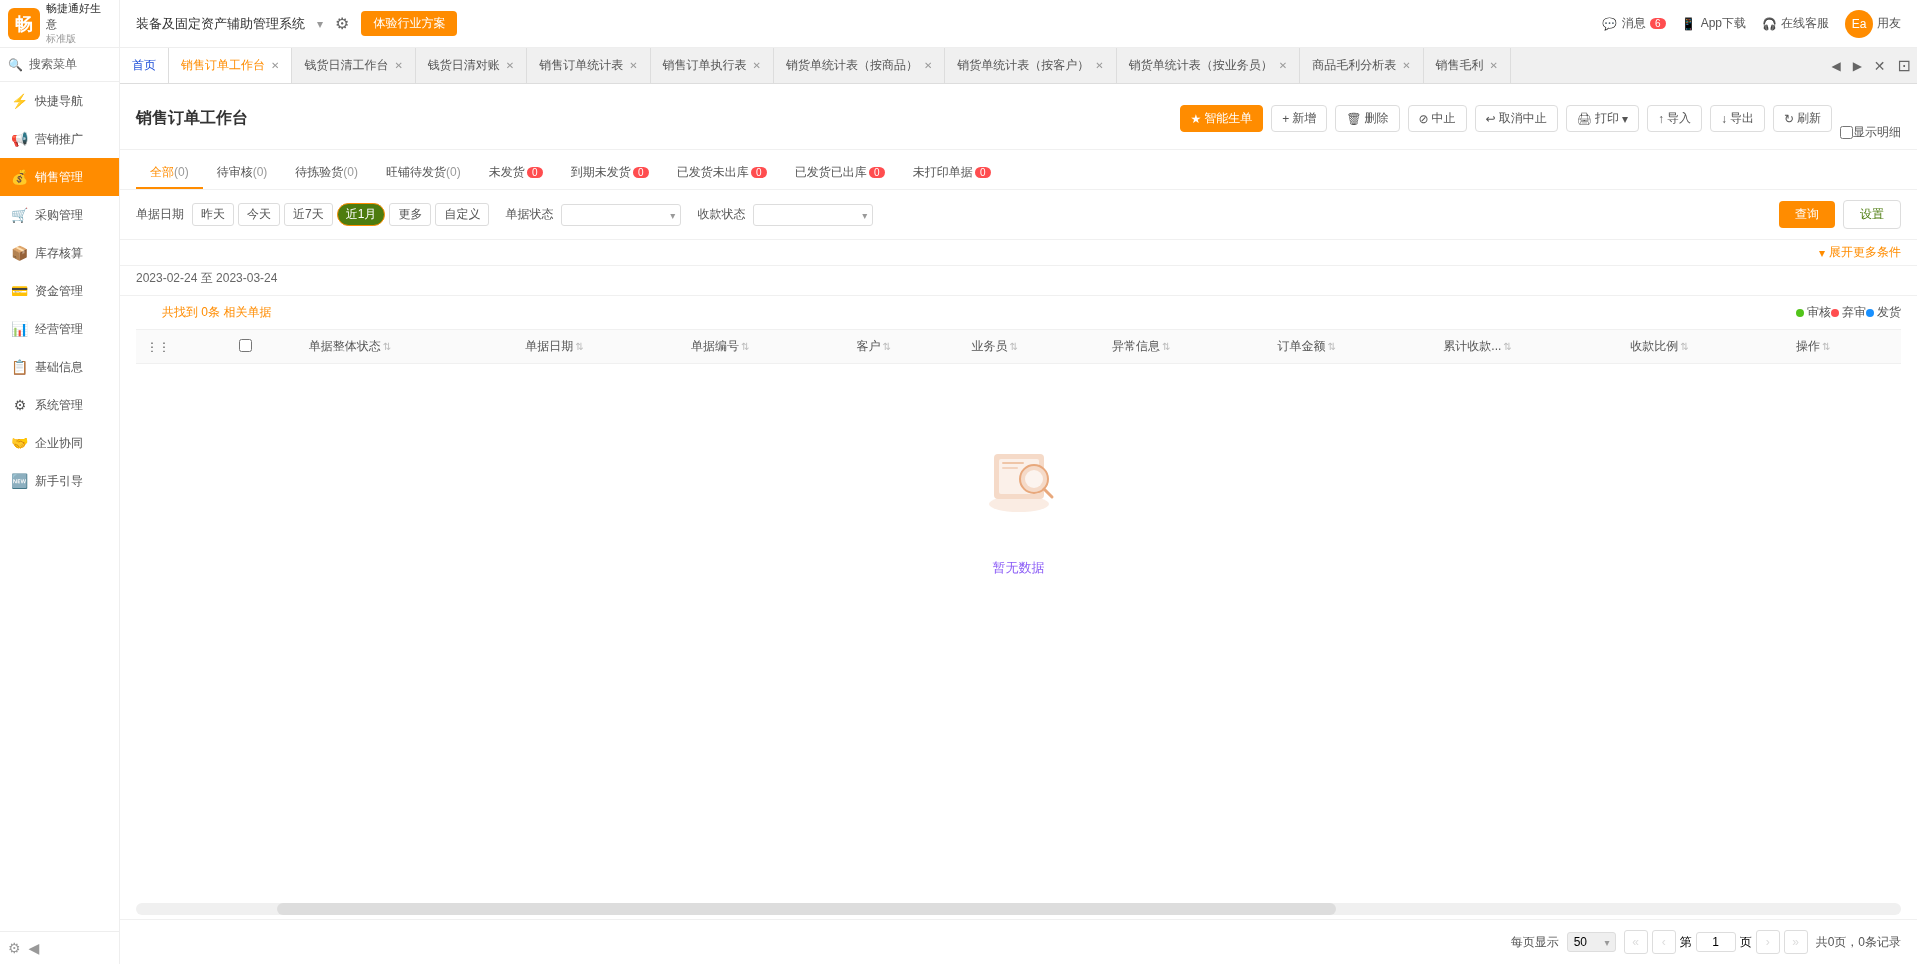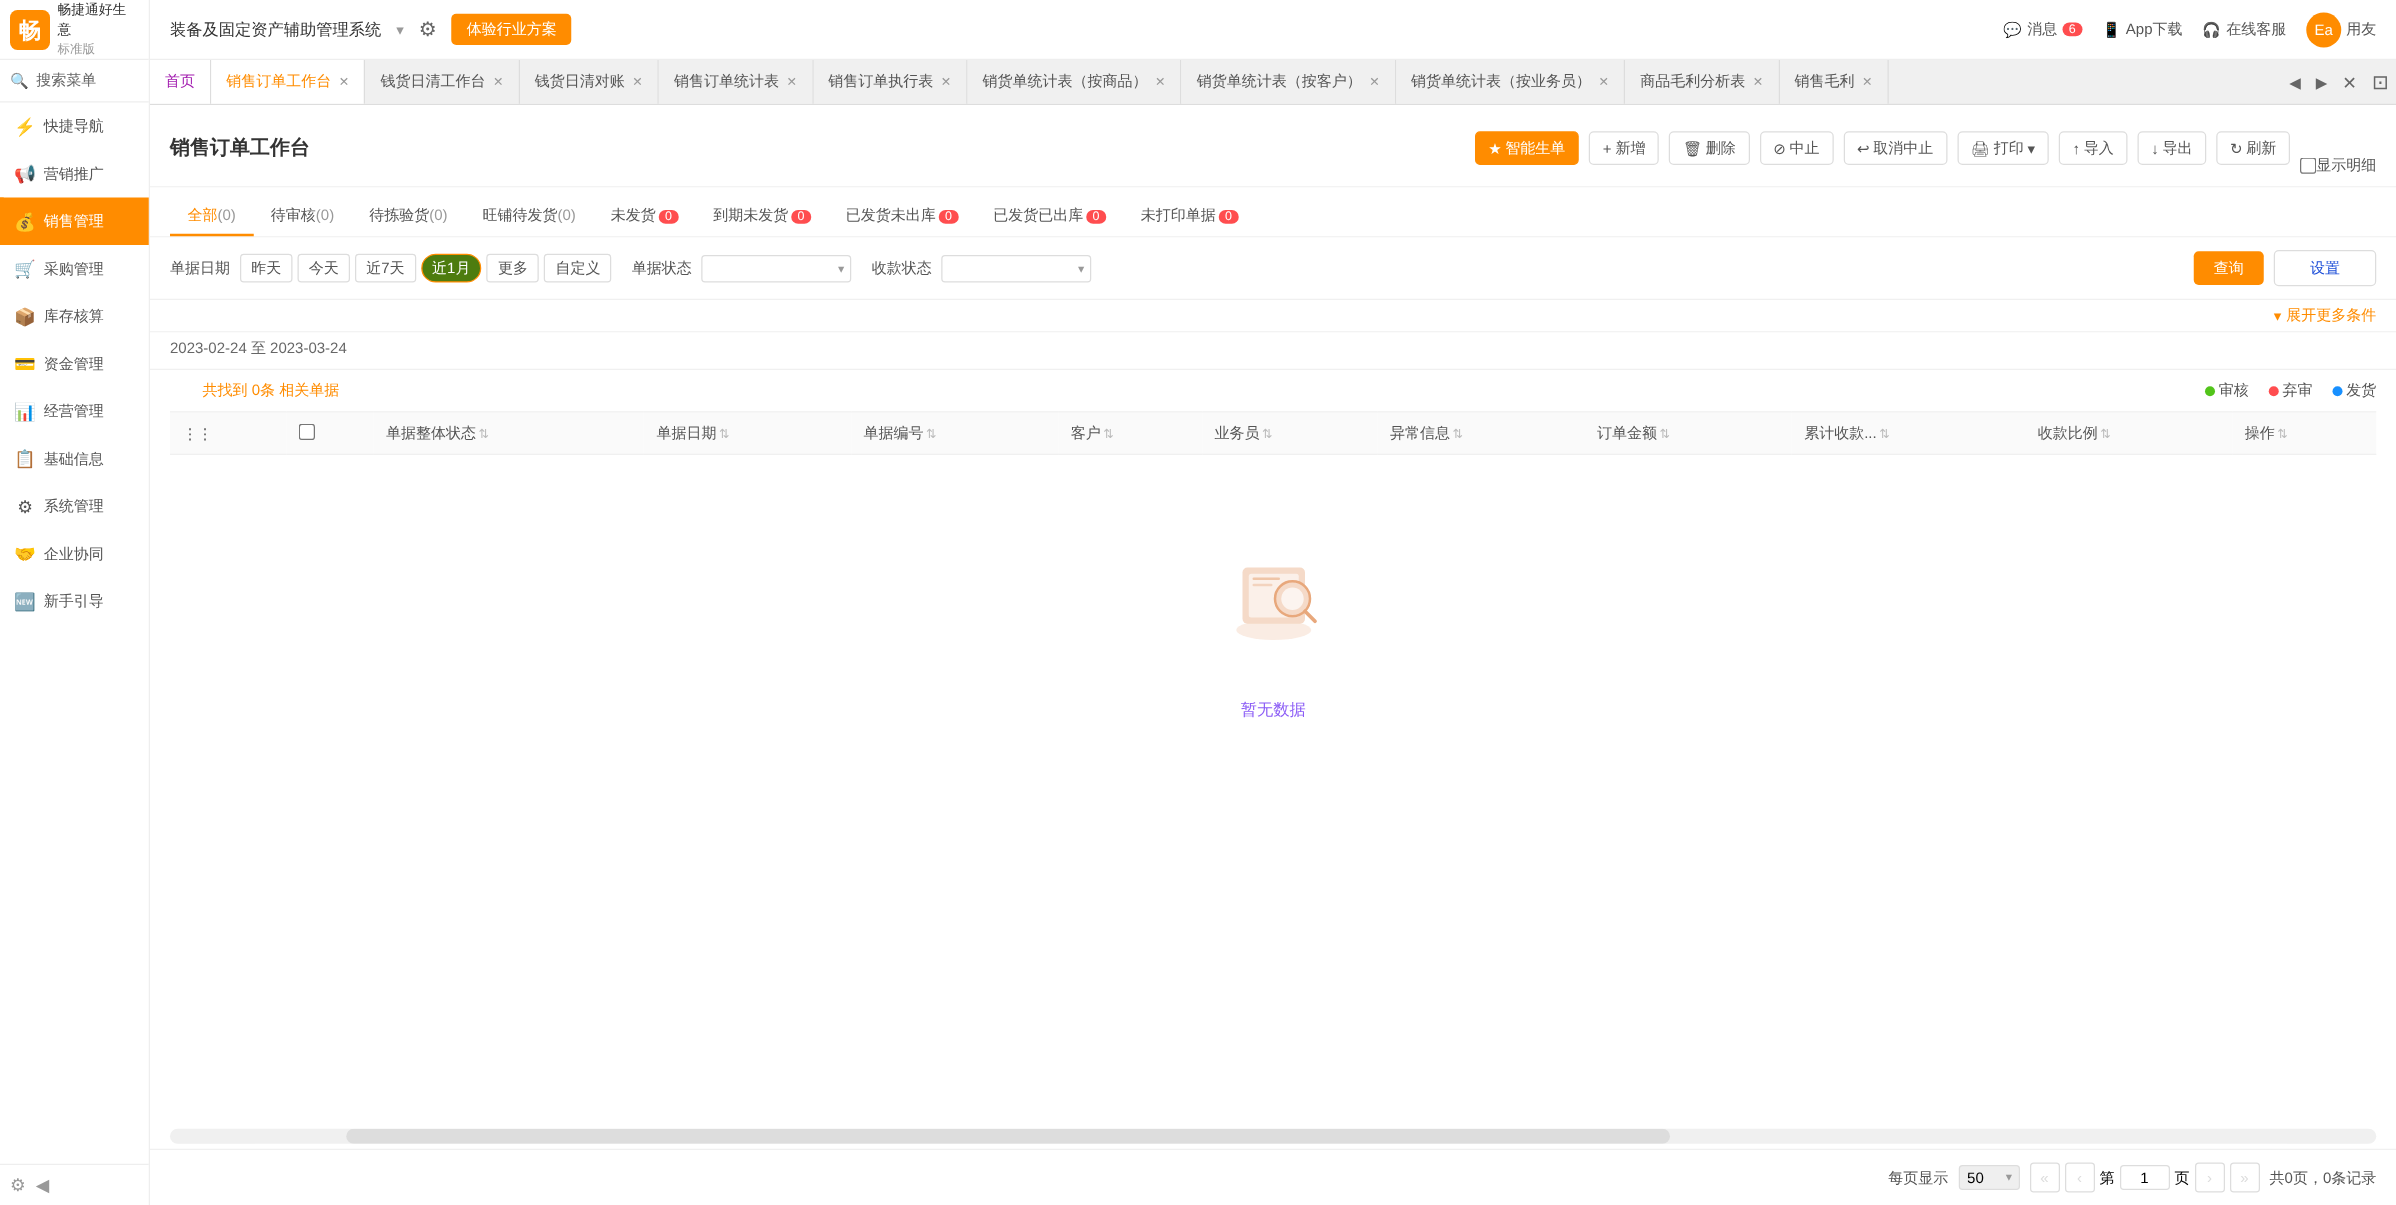--- a/index.html
+++ b/index.html
@@ -32,21 +32,21 @@
     .topbar-right { display: flex; align-items: center; gap: 16px; }
     .topbar-right-item { display: flex; align-items: center; gap: 4px; color: #555; cursor: pointer; font-size: 12px; }
     .badge { background: #ff4d4f; color: white; border-radius: 10px; padding: 0 5px; font-size: 10px; min-width: 16px; text-align: center; }
     .user-avatar { width: 28px; height: 28px; background: #ff8c00; border-radius: 50%; display: flex; align-items: center; justify-content: center; color: white; font-size: 12px; }
 
     
     .tabbar { display: flex; align-items: center; background: #f0f0f0; border-bottom: 1px solid #ddd; overflow: hidden; height: 36px; }
     .tab-item { display: flex; align-items: center; padding: 0 12px; height: 36px; cursor: pointer; color: #555; font-size: 12px; white-space: nowrap; border-right: 1px solid #ddd; gap: 4px; background: #f0f0f0; flex-shrink: 0; }
     .tab-item.active { background: #fff; color: #ff8c00; font-weight: 500; }
     .tab-item .close-btn { font-size: 10px; color: #999; cursor: pointer; margin-left: 2px; }
-    .tab-item.home { background: #fff; color: #a21caf; }
+    .tab-item.home { background: #fff; color: #1d4ed8; }
     .tab-arrow { padding: 0 6px; cursor: pointer; color: #666; display: flex; align-items: center; height: 36px; }
     .tab-close-all { padding: 0 6px; cursor: pointer; color: #666; display: flex; align-items: center; height: 36px; font-size: 14px; }
 
     
     .page-content { flex: 1; overflow: auto; padding: 0; background: #f5f5f5; display: flex; flex-direction: column; }
 
     
     .workbench { flex: 1; display: flex; flex-direction: column; background: #fff; margin: 0; }
 
     
@@ -63,35 +63,35 @@
     .filter-label { color: #555; font-size: 12px; white-space: nowrap; }
     .filter-date-buttons { display: flex; gap: 4px; }
     .date-btn { padding: 2px 8px; border: 1px solid #ddd; border-radius: 3px; cursor: pointer; color: #555; background: #fff; font-size: 12px; }
     .date-btn.active { background: #4d7c0f; color: white; border-color: #ff8c00; border-radius: 12px; }
     .date-range { color: #666; font-size: 12px; }
     .filter-select { border: 1px solid #ddd; border-radius: 3px; padding: 3px 24px 3px 8px; color: #555; background: #fff; appearance: none; cursor: pointer; min-width: 120px; font-size: 12px; position: relative; }
     .select-wrapper { position: relative; display: inline-block; }
     .select-wrapper::after { content: '▾'; position: absolute; right: 6px; top: 50%; transform: translateY(-50%); color: #999; pointer-events: none; font-size: 10px; }
     .expand-btn { display: flex; align-items: center; gap: 4px; color: #ff8c00; cursor: pointer; font-size: 12px; margin-left: auto; }
     .query-btn { background: #ff8c00; color: white; border: none; border-radius: 4px; padding: 5px 16px; cursor: pointer; font-size: 12px; }
-    .setting-btn { background: #fff; color: #1d4ed8; border: 1px solid #ddd; border-radius: 4px; padding: 5px 28px; cursor: pointer; font-size: 12px; text-align: center; }
+    .setting-btn { background: #fff; color: #4d7c0f; border: 1px solid #ddd; border-radius: 4px; padding: 5px 16px; cursor: pointer; font-size: 12px; text-align: center; }
 
     
     .sub-tabs { display: flex; align-items: center; padding: 8px 16px 0; background: #fff; gap: 0; border-bottom: 1px solid #f0f0f0; }
     .sub-tab { padding: 6px 14px; cursor: pointer; color: #555; font-size: 12px; border-bottom: 2px solid transparent; white-space: nowrap; }
     .sub-tab.active { color: #ff8c00; border-bottom-color: #ff8c00; font-weight: 500; }
     .sub-tab .count-badge { display: inline-block; background: #ff4d4f; color: white; border-radius: 8px; padding: 0 5px; font-size: 10px; margin-left: 2px; min-width: 16px; text-align: center; }
     .sub-tab .count-zero { color: #999; }
 
     
     .table-area { flex: 1; overflow: auto; padding: 0 16px; background: #fff; }
     .table-toolbar { display: flex; align-items: center; justify-content: space-between; padding: 8px 0; margin-left: 26px; }
     .table-info { color: #666; font-size: 12px; }
     .table-info span { color: #ff8c00; }
-    .table-actions { display: flex; gap: 16px; }
+    .table-actions { display: flex; gap: 0; }
     .tbl-action-btn { display: flex; align-items: center; gap: 3px; color: #555; cursor: pointer; font-size: 12px; }
     .tbl-action-btn .dot { width: 8px; height: 8px; border-radius: 50%; display: inline-block; }
     .dot-green { background: #52c41a; }
     .dot-red { background: #ff4d4f; }
     .dot-blue { background: #1890ff; }
 
     .data-table { width: 100%; border-collapse: collapse; }
     .data-table th { background: #fafafa; border-bottom: 1px solid #f0f0f0; border-top: 1px solid #f0f0f0; padding: 8px 10px; text-align: left; color: #555; font-weight: normal; white-space: nowrap; font-size: 12px; }
     .data-table th .sort-icon { color: #bbb; margin-left: 2px; font-size: 10px; }
     .data-table td { padding: 8px 10px; border-bottom: 1px solid #f8f8f8; color: #333; font-size: 12px; }

